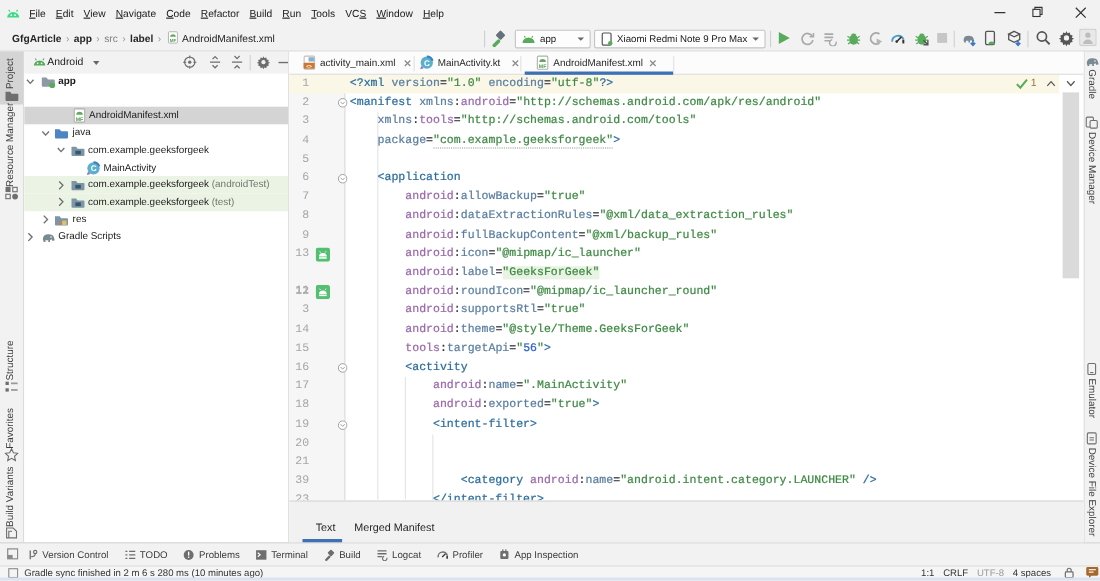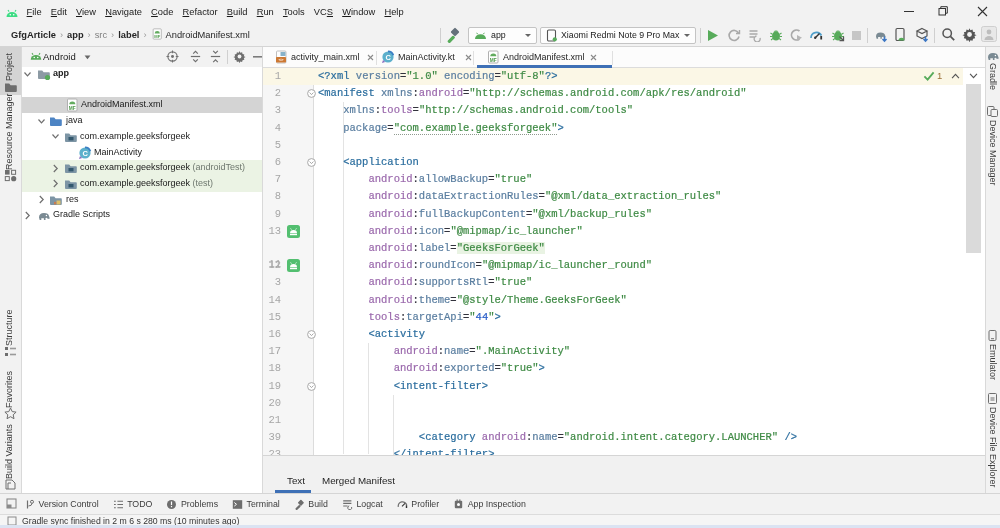--- a/index.html
+++ b/index.html
@@ -476,21 +476,21 @@
 <div class="cl" style="top:68.8px"></div>
 <div class="cl" style="top:86.0px">    <i class="t">&lt;application</i></div>
 <div class="cl" style="top:103.2px">        <i class="p">android</i>:<i class="a">allowBackup</i>=<i class="s">"true"</i></div>
 <div class="cl" style="top:120.4px">        <i class="p">android</i>:<i class="a">dataExtractionRules</i>=<i class="s">"@xml/data_extraction_rules"</i></div>
 <div class="cl" style="top:137.6px">        <i class="p">android</i>:<i class="a">fullBackupContent</i>=<i class="s">"@xml/backup_rules"</i></div>
 <div class="cl" style="top:154.8px">        <i class="p">android</i>:<i class="a">icon</i>=<i class="s">"@mipmap/ic_launcher"</i></div>
 <div class="cl" style="top:172.0px">        <i class="p">android</i>:<i class="a">label</i>=<i class="sh">"GeeksForGeek"</i></div>
 <div class="cl" style="top:189.2px">        <i class="p">android</i>:<i class="a">roundIcon</i>=<i class="s">"@mipmap/ic_launcher_round"</i></div>
 <div class="cl" style="top:206.4px">        <i class="p">android</i>:<i class="a">supportsRtl</i>=<i class="s">"true"</i></div>
 <div class="cl" style="top:223.6px">        <i class="p">android</i>:<i class="a">theme</i>=<i class="s">"@style/Theme.GeeksForGeek"</i></div>
-<div class="cl" style="top:240.8px">        <i class="p">tools</i>:<i class="a">targetApi</i>=<i class="s">"</i><i class="n">44</i><i class="s">"</i><i class="t">&gt;</i></div>
+<div class="cl" style="top:240.8px">        <i class="p">tools</i>:<i class="a">targetApi</i>=<i class="s">"</i><i class="n">56</i><i class="s">"</i><i class="t">&gt;</i></div>
 <div class="cl" style="top:258.0px">        <i class="t">&lt;activity</i></div>
 <div class="cl" style="top:275.2px">            <i class="p">android</i>:<i class="a">name</i>=<i class="s">".MainActivity"</i></div>
 <div class="cl" style="top:292.4px">            <i class="p">android</i>:<i class="a">exported</i>=<i class="s">"true"</i><i class="t">&gt;</i></div>
 <div class="cl" style="top:309.6px">            <i class="t">&lt;intent-filter&gt;</i></div>
 <div class="cl" style="top:344.0px"></div>
 <div class="cl" style="top:361.2px">                <i class="t">&lt;category</i> <i class="p">android</i>:<i class="a">name</i>=<i class="s">"android.intent.category.LAUNCHER"</i> <i class="t">/&gt;</i></div>
 <div class="cl" style="top:378.4px">            <i class="t">&lt;/intent-filter&gt;</i></div>
   </div>
   <svg class="fold" style="top:42.3px" width="9" height="9" viewBox="0 0 9 9">
         <circle cx="4.5" cy="4.5" r="3.9" fill="#fff" stroke="#9e9e9e" stroke-width="0.9"></circle>
@@ -609,15 +609,24 @@
           <span>App Inspection</span>
         </span>
       </div>
 </div>
 
 <div id="statusbar">
   <div style="position:absolute;left:7px;top:1px"><svg width="10" height="10" viewBox="0 0 10 10">
           <rect x="1" y="1" width="8" height="8" fill="none" stroke="#8a8a8a" stroke-width="1"></rect>
         </svg></div>
   <div class="msg">Gradle sync finished in 2 m 6 s 280 ms (10 minutes ago)</div>
+  <div id="sright"><span>1:1</span><span>CRLF</span><span style="color:#9a9a9a">UTF-8</span><span>4 spaces</span><span style="display:inline-block;vertical-align:-2px;margin-left:11px"><svg width="10" height="11" viewBox="0 0 10 11">
+            <rect x="1.5" y="4.8" width="7" height="5.4" rx="0.8" fill="none" stroke="#6e6e6e" stroke-width="1.1"></rect>
+            <path d="M3.2 4.8 V3.4 a1.8 1.8 0 0 1 3.6 0 V4.8" fill="none" stroke="#6e6e6e" stroke-width="1.1"></path>
+          </svg></span><span style="display:inline-block;vertical-align:-2px;margin-left:10px"><svg width="12" height="11" viewBox="0 0 12 11">
+            <rect x="0.5" y="0.5" width="11" height="7.8" rx="1.3" fill="#a5672c"></rect>
+            <path d="M3 8 v2.4 l2.8 -2.4 z" fill="#a5672c"></path>
+            <rect x="2.8" y="2.4" width="6.4" height="1" fill="#fff"></rect>
+            <rect x="2.8" y="4.6" width="4.4" height="1" fill="#fff"></rect>
+          </svg></span></div>
 </div>
 <div id="bluestrip"></div>
 
 </div>
 </body></html>

